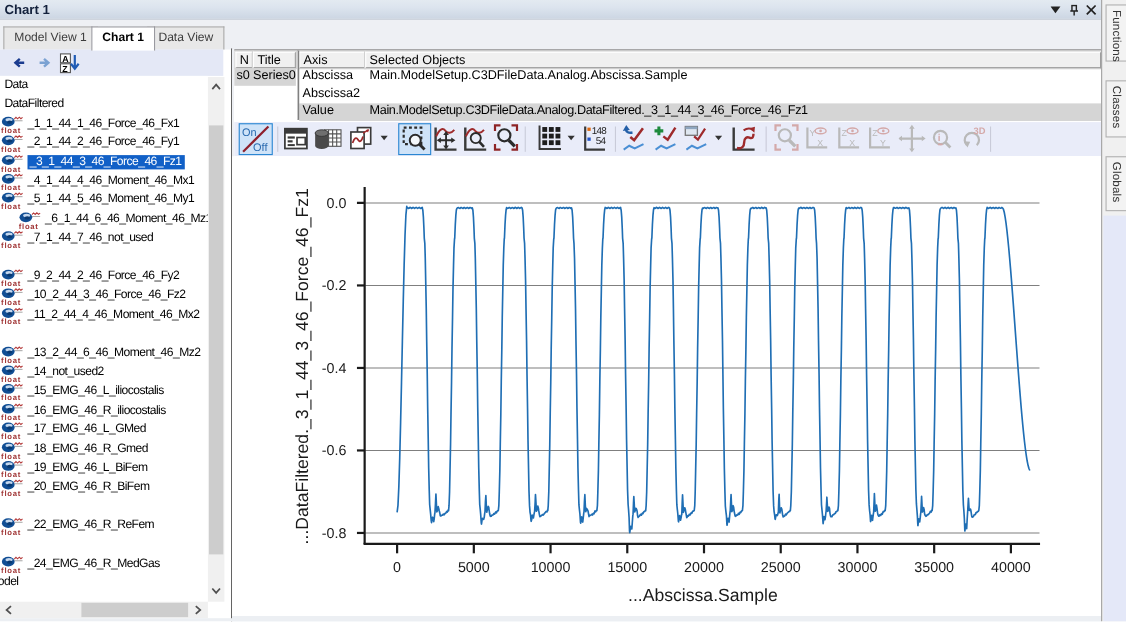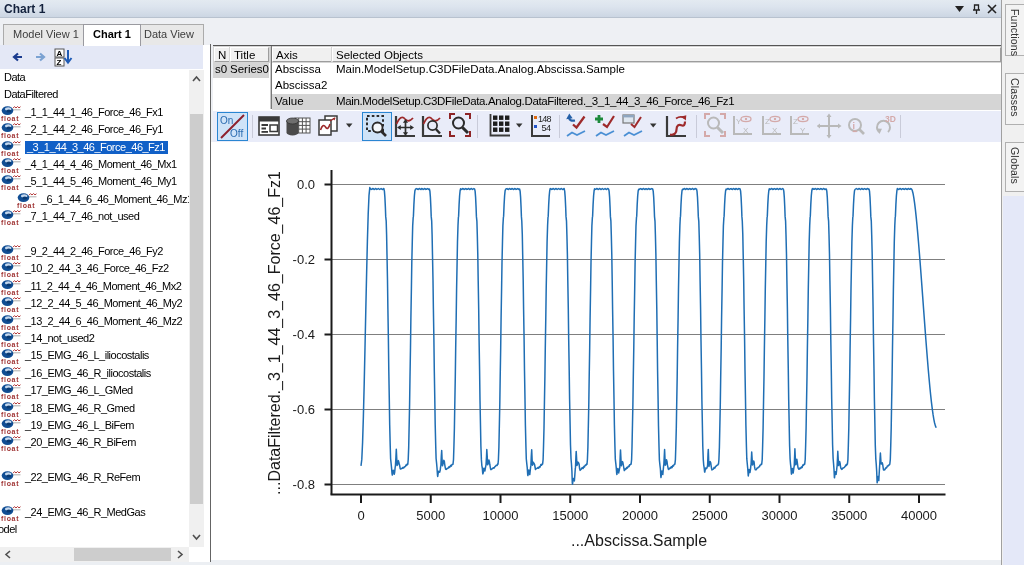--- a/index.html
+++ b/index.html
@@ -189,31 +189,20 @@
 <div class="trow" style="top:209.8px; width:189px;">
       <svg class="abs" style="left:1px;top:0px" width="22" height="17" viewBox="0 0 22 17">
         <path d="M12 3.2 L13.5 1.6 L15 3.0 L16.5 1.5 L18 2.9 L19.5 1.7" stroke="#b43a3a" stroke-width="1" fill="none"></path>
         <path d="M12 4.8 L19.5 4.8" stroke="#9a9a9a" stroke-width="0.8"></path>
         <ellipse cx="6.5" cy="5.6" rx="5.8" ry="4.4" fill="#114e94"></ellipse>
         <ellipse cx="7.2" cy="3.9" rx="3.2" ry="1.6" fill="#c5d8ee"></ellipse>
         <ellipse cx="7.8" cy="6.1" rx="2.5" ry="1.5" fill="#0a3a72"></ellipse>
         <text x="0" y="16" font-size="7" font-weight="bold" fill="#a03535" textLength="17">float</text>
       </svg>
       <span class="lbl" style="left:25px;">_11_2_44_4_46_Moment_46_Mx2</span>
-    </div>
-<div class="trow" style="top:227.2px; width:189px;">
-      <svg class="abs" style="left:1px;top:0px" width="22" height="17" viewBox="0 0 22 17">
-        <path d="M12 3.2 L13.5 1.6 L15 3.0 L16.5 1.5 L18 2.9 L19.5 1.7" stroke="#b43a3a" stroke-width="1" fill="none"></path>
-        <path d="M12 4.8 L19.5 4.8" stroke="#9a9a9a" stroke-width="0.8"></path>
-        <ellipse cx="6.5" cy="5.6" rx="5.8" ry="4.4" fill="#114e94"></ellipse>
-        <ellipse cx="7.2" cy="3.9" rx="3.2" ry="1.6" fill="#c5d8ee"></ellipse>
-        <ellipse cx="7.8" cy="6.1" rx="2.5" ry="1.5" fill="#0a3a72"></ellipse>
-        <text x="0" y="16" font-size="7" font-weight="bold" fill="#a03535" textLength="17">float</text>
-      </svg>
-      <span class="lbl" style="left:25px;">_12_2_44_5_46_Moment_46_My2</span>
     </div>
 <div class="trow" style="top:244.6px; width:189px;">
       <svg class="abs" style="left:1px;top:0px" width="22" height="17" viewBox="0 0 22 17">
         <path d="M12 3.2 L13.5 1.6 L15 3.0 L16.5 1.5 L18 2.9 L19.5 1.7" stroke="#b43a3a" stroke-width="1" fill="none"></path>
         <path d="M12 4.8 L19.5 4.8" stroke="#9a9a9a" stroke-width="0.8"></path>
         <ellipse cx="6.5" cy="5.6" rx="5.8" ry="4.4" fill="#114e94"></ellipse>
         <ellipse cx="7.2" cy="3.9" rx="3.2" ry="1.6" fill="#c5d8ee"></ellipse>
         <ellipse cx="7.8" cy="6.1" rx="2.5" ry="1.5" fill="#0a3a72"></ellipse>
         <text x="0" y="16" font-size="7" font-weight="bold" fill="#a03535" textLength="17">float</text>
       </svg>

